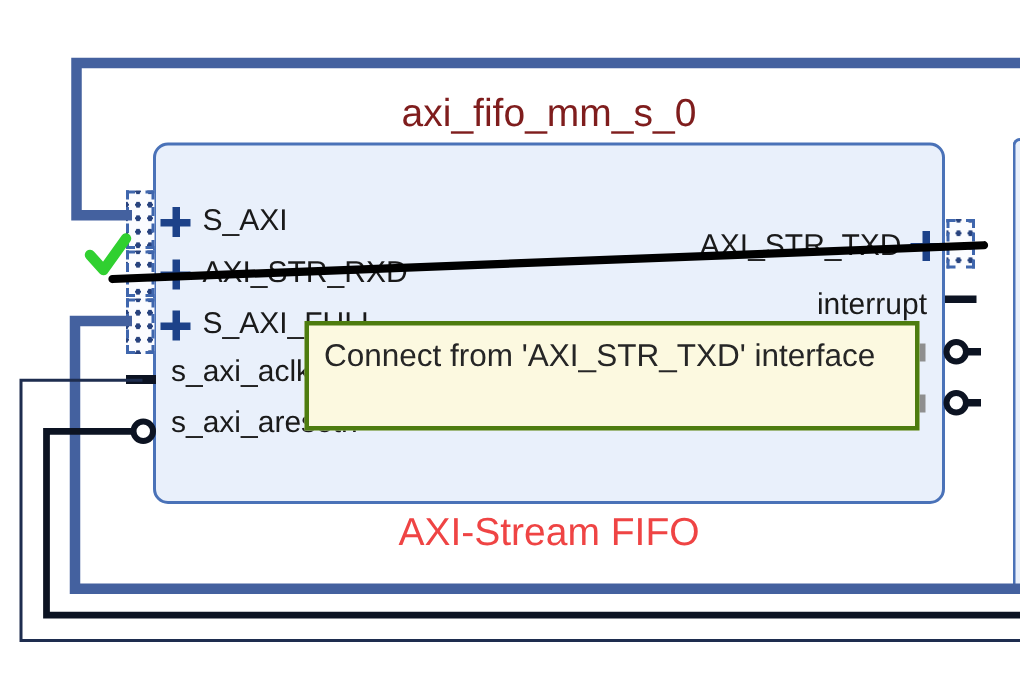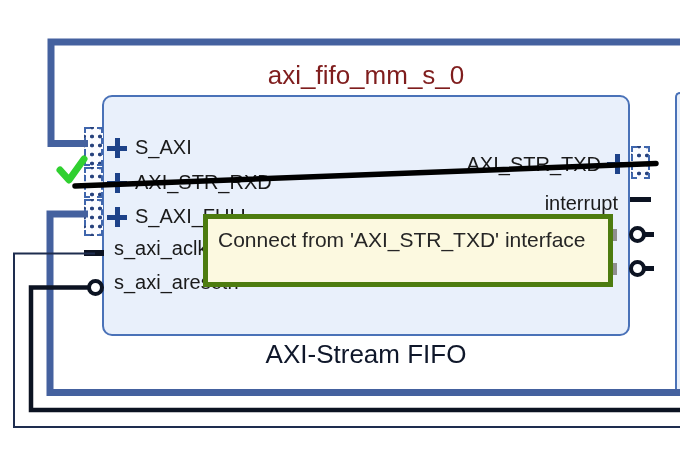--- a/index.html
+++ b/index.html
@@ -19,21 +19,21 @@
     box-sizing:border-box;background:#e9f0fb;
     border-left:2px solid #4a72b8;border-top:2px solid #4a72b8;
     border-top-left-radius:8px;z-index:1;
   }
   .block-title{
     position:absolute;left:102px;top:60px;width:528px;height:32px;
     text-align:center;font-size:26px;color:#7f1d1d;z-index:3;white-space:nowrap;
   }
   .block-type{
     position:absolute;left:102px;top:339px;width:528px;height:30px;
-    text-align:center;font-size:26px;color:#0f172a;z-index:3;white-space:nowrap;
+    text-align:center;font-size:26px;color:#ef4444;z-index:3;white-space:nowrap;
   }
   
   .port-row{position:absolute;display:flex;align-items:flex-end;gap:7px;height:26px;z-index:4;}
   .port-label{font-size:20px;color:#1a1a1a;white-space:nowrap;}
   .plus-icon{position:relative;width:22px;height:22px;flex:0 0 22px;}
   .plus-icon::before{content:"";position:absolute;left:8.5px;top:1px;width:5px;height:20px;background:#1d4289;}
   .plus-icon::after{content:"";position:absolute;left:1px;top:8.5px;width:20px;height:5px;background:#1d4289;}
   .pin-label{position:absolute;font-size:20px;color:#1a1a1a;white-space:nowrap;z-index:4;}
   .iface-connector{
     position:absolute;width:19px;box-sizing:border-box;z-index:4;
@@ -43,21 +43,21 @@
   }
   .stub{position:absolute;background:#0c1322;z-index:4;}
   .ring{position:absolute;width:17px;height:17px;box-sizing:border-box;
     border:4px solid #0c1322;border-radius:50%;background:transparent;z-index:4;}
   .hidden-label-sliver{position:absolute;width:4px;height:12px;background:#8f8f8f;z-index:4;}
   .right-row{position:absolute;display:flex;align-items:center;justify-content:flex-end;gap:5px;height:26px;z-index:4;}
   
   .wire-layer{position:absolute;left:0;top:0;z-index:6;pointer-events:none;}
   .tooltip{
     position:absolute;left:203px;top:214px;width:410px;height:73px;
-    box-sizing:border-box;background:#fcf9e0;border:5px solid #4d7c0f;
+    box-sizing:border-box;background:#fcf9e0;border:3px solid #4d7c0f;
     padding:6px 0 0 10px;z-index:10;
     font-size:21px;line-height:29px;color:#262626;white-space:nowrap;
   }
 </style>
 </head>
 <body>
 
 <div class="partial-block"></div>
 
 <div class="ip-block"></div>

